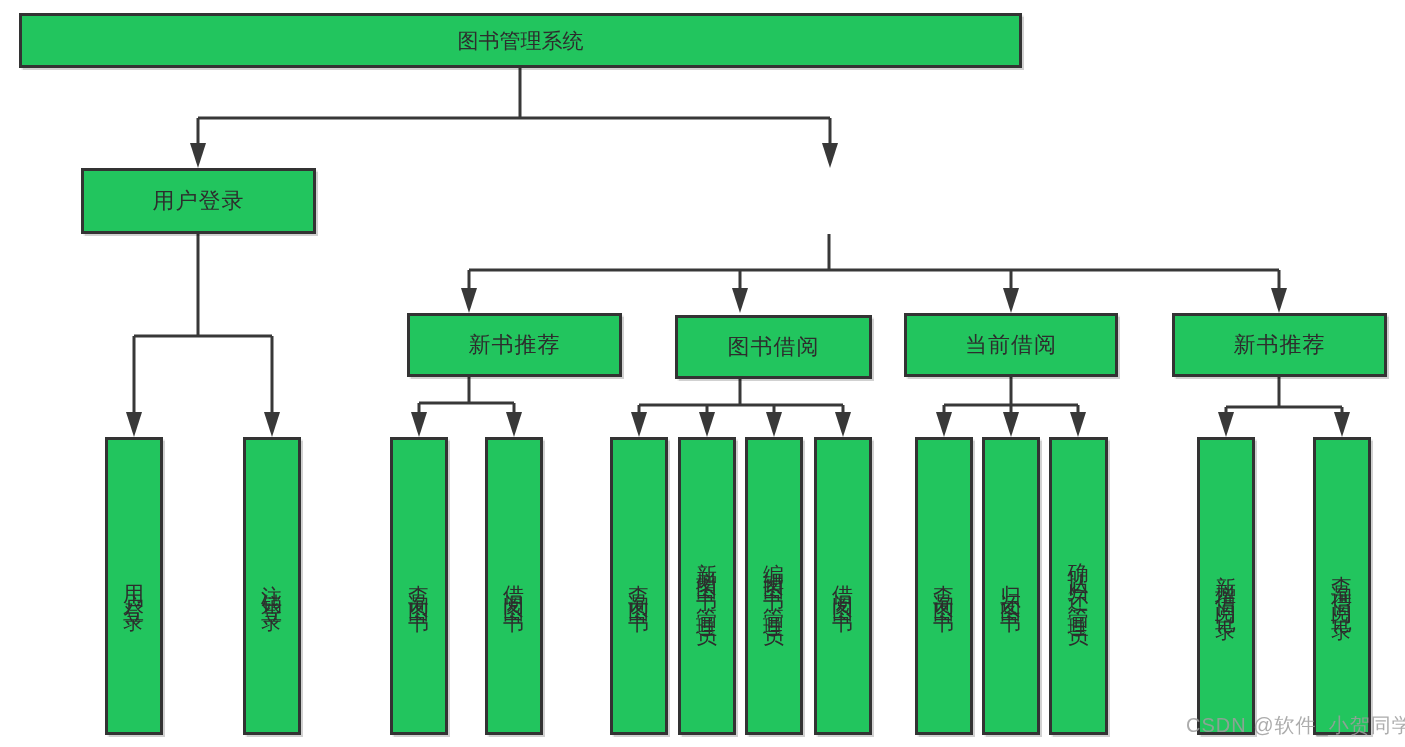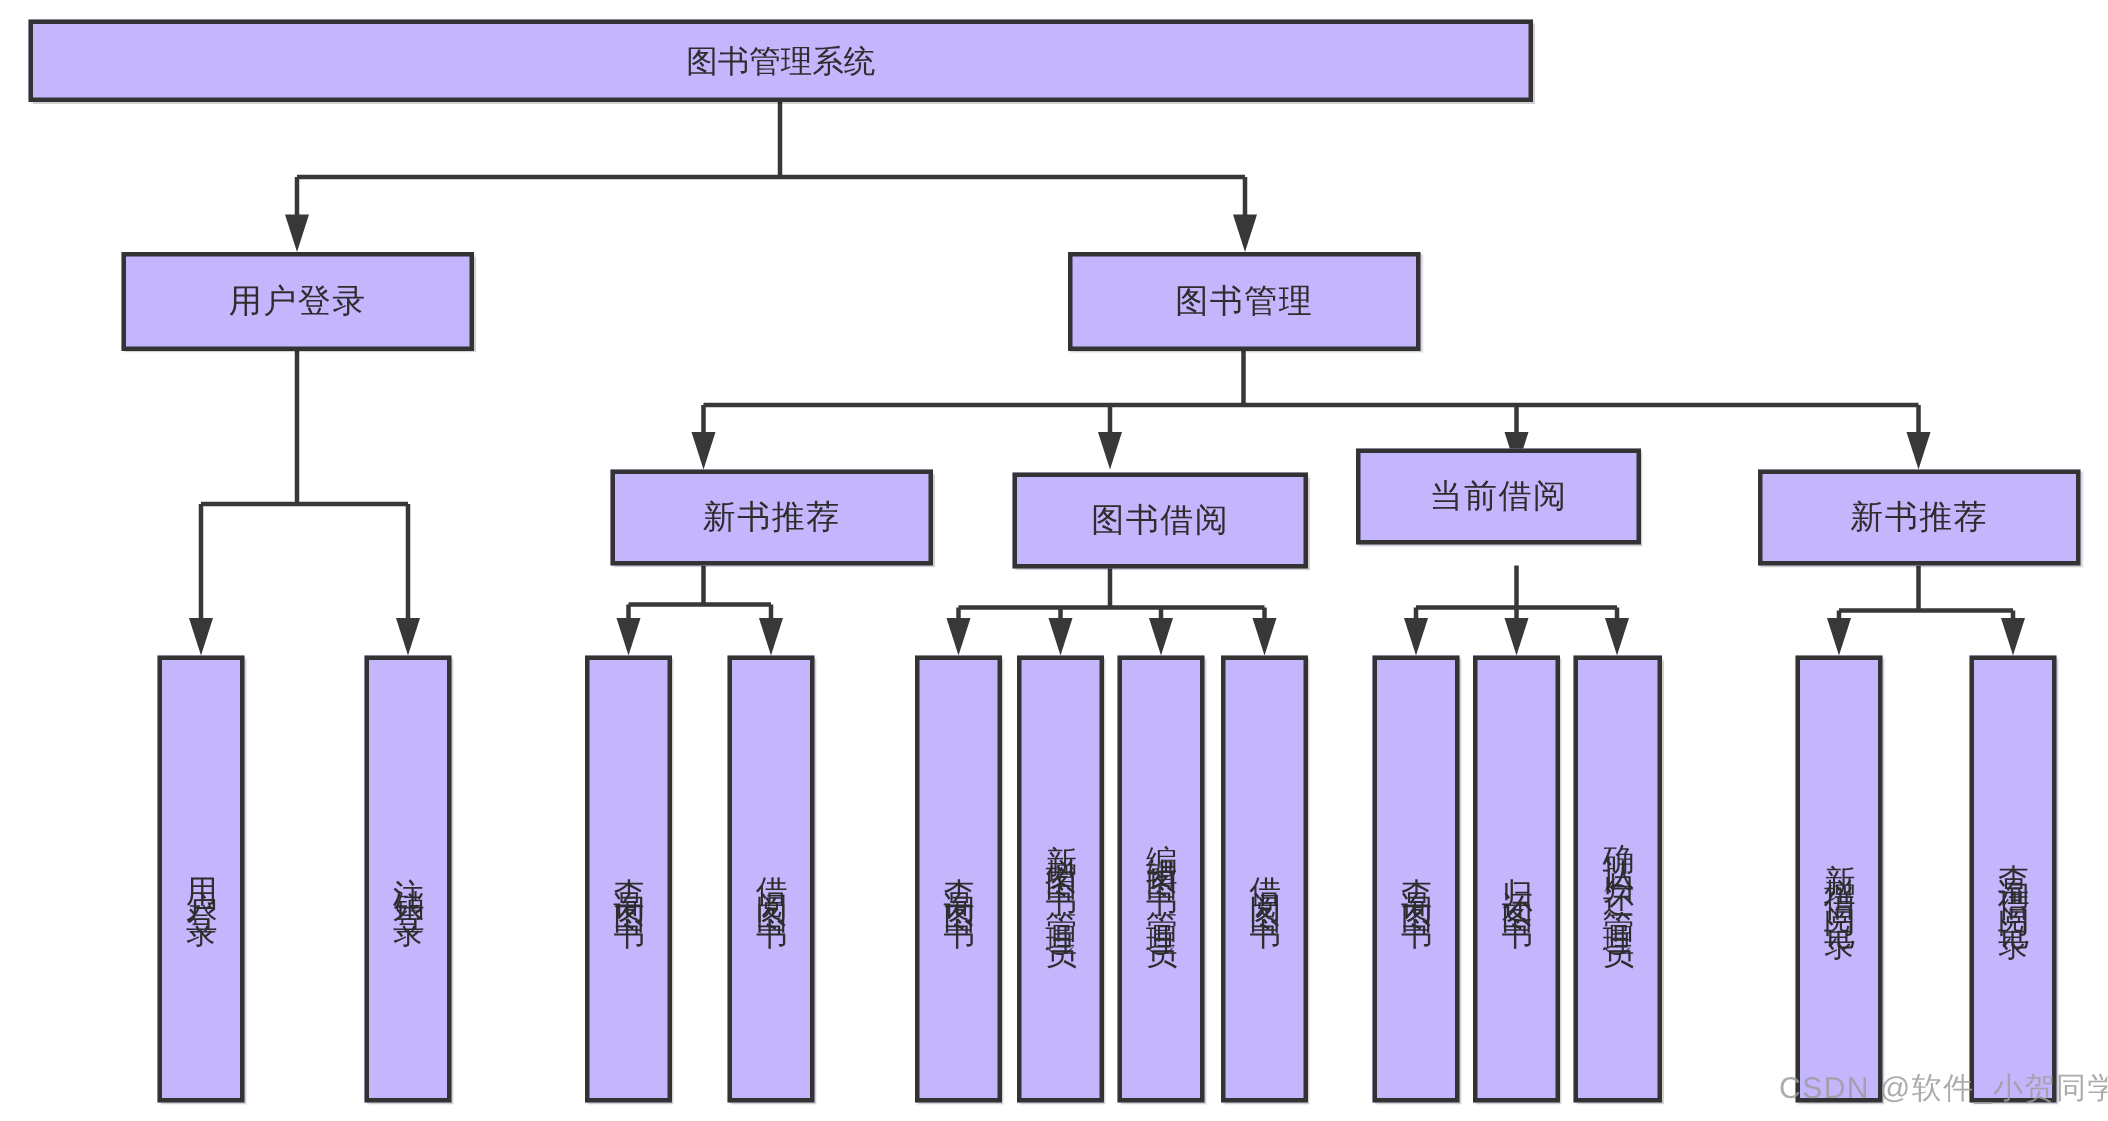--- a/index.html
+++ b/index.html
@@ -5,21 +5,21 @@
   html, body { margin:0; padding:0; background:#ffffff; }
   .canvas {
     position:relative; width:1405px; height:747px;
     background:#ffffff; overflow:hidden;
     font-family:"Liberation Sans", sans-serif;
     color:#2d2d2d;
   }
   svg.wires { position:absolute; left:0; top:0; z-index:1; }
   .box {
     position:absolute; z-index:2; box-sizing:border-box;
-    background:#c4b5fd; border:3px solid #333333;
+    background:#22c55e; border:3px solid #333333;
     display:flex; align-items:center; justify-content:center;
     box-shadow:1.5px 1.5px 1px rgba(0,0,0,0.18);
   }
   .hlabel { font-size:22px; letter-spacing:1px; white-space:nowrap; }
   .root  { font-size:21px; }
   .vbox span {
     writing-mode:vertical-rl; text-orientation:mixed;
     font-size:21px; letter-spacing:9px; line-height:1;
     white-space:nowrap;
   }
@@ -74,31 +74,28 @@
     </g>
   </svg>
 
   <div class="box root" style="left:19px; top:13px; width:1003px; height:55px;">
     <span>图书管理系统</span>
   </div>
 
   <div class="box" style="left:81px; top:168px; width:235px; height:66px;">
     <span class="hlabel">用户登录</span>
   </div>
-  <div class="box" style="left:712px; top:168px; width:235px; height:66px;">
-    <span class="hlabel">图书管理</span>
-  </div>
 
   <div class="box" style="left:362px; top:313px; width:215px; height:64px;margin-left:45px;">
     <span class="hlabel">新书推荐</span>
   </div>
   <div class="box" style="left:633px; top:315px; width:197px; height:64px;margin-left:42px;">
     <span class="hlabel">图书借阅</span>
   </div>
-  <div class="box" style="left:904px; top:299px; width:190px; height:64px;">
+  <div class="box" style="left:904px; top:313px; width:214px; height:64px;">
     <span class="hlabel">当前借阅</span>
   </div>
   <div class="box" style="left:1172px; top:313px; width:215px; height:64px;">
     <span class="hlabel">新书推荐</span>
   </div>
 
   <div class="box vbox" style="left:105px; top:437px; width:58px; height:298px;">
     <span>用户登录</span>
   </div>
   <div class="box vbox" style="left:243px; top:437px; width:58px; height:298px;">

